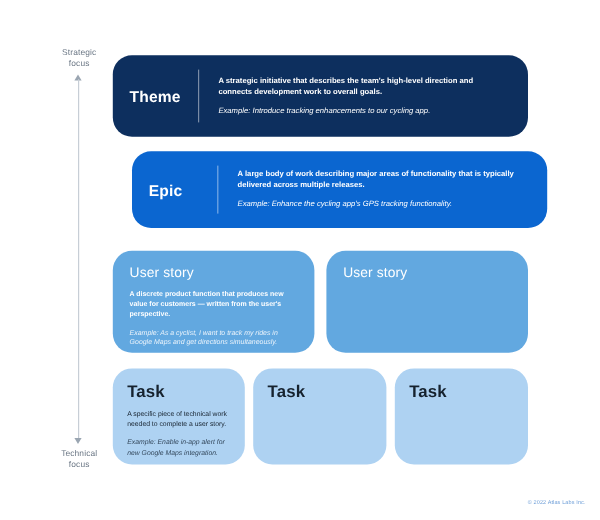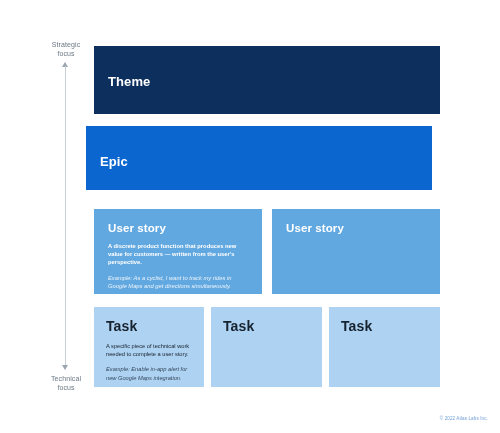--- a/index.html
+++ b/index.html
@@ -68,23 +68,22 @@
     border-bottom: 5px solid #9aa5b1;
   }
   .arrow-down {
     bottom: 0px;
     border-top: 5px solid #9aa5b1;
   }
 
   
   .card {
     position: absolute;
-    border-radius: 0;
+    border-radius: 16px;
     box-sizing: border-box;
-    flex-direction: column;
   }
 
   
   .band {
     display: flex;
     align-items: stretch;
   }
   .band-title-col {
     width: 71px;
     flex: 0 0 71px;
@@ -132,38 +131,38 @@
   
   #theme-card {
     left: 94px;
     top: 46px;
     width: 346px;
     height: 68px;
     background: #0d2f5e;
   }
   
   #epic-card {
-    left: 86px;
+    left: 110px;
     top: 126px;
     width: 346px;
     height: 64px;
     background: #0b66d0;
   }
 
   
   .story-card {
     background: #62a8e0;
     padding: 13px 14px 0 14px;
   }
   #story-card-1 { left: 94px; top: 209px; width: 168px; height: 85px; }
   #story-card-2 { left: 272px; top: 209px; width: 168px; height: 85px; }
 
   .story-title {
     font-size: 11.5px;
-    font-weight: bold;
+    font-weight: normal;
     color: #ffffff;
     margin: 0 0 8px 0;
     letter-spacing: .1px;
   }
   .story-desc {
     font-size: 5.8px;
     line-height: 8.2px;
     font-weight: bold;
     color: #ffffff;
     margin: 0 0 7px 0;

